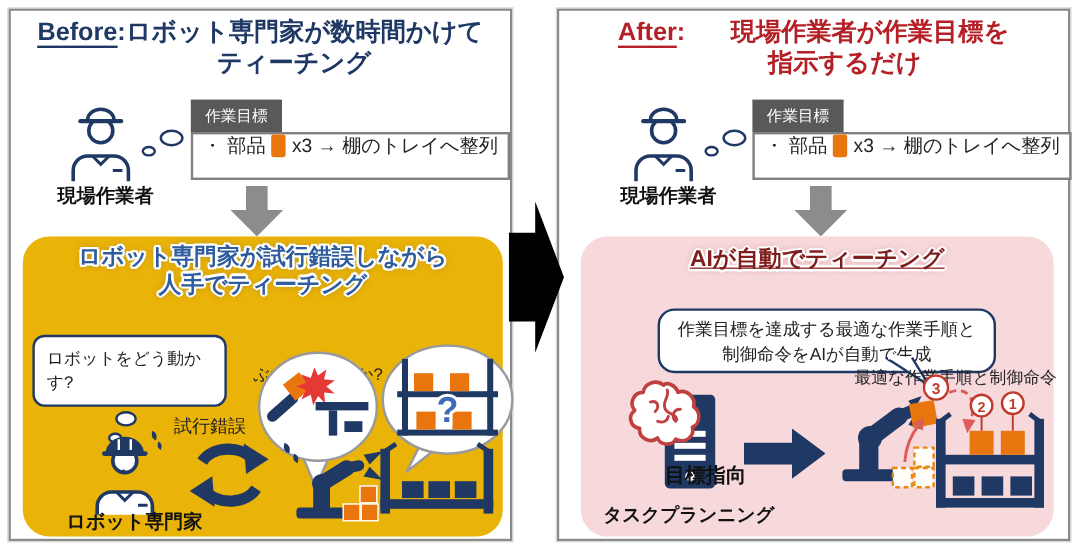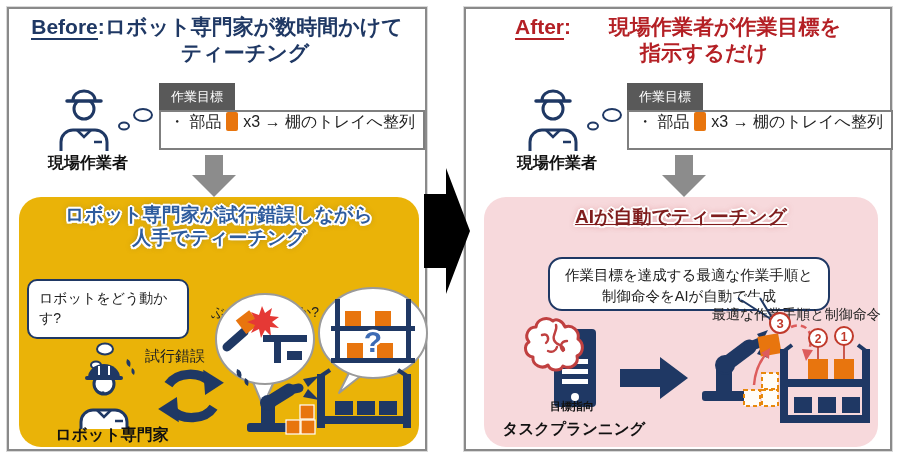--- a/index.html
+++ b/index.html
@@ -224,21 +224,21 @@
         <rect x="34" y="16" width="42" height="78" rx="4" fill="#1f3864"></rect>
         <rect x="42" y="46" width="26" height="5" fill="#fff"></rect>
         <rect x="42" y="56" width="26" height="5" fill="#fff"></rect>
         <rect x="42" y="66" width="26" height="5" fill="#fff"></rect>
         <circle cx="55" cy="84" r="4" fill="#fff"></circle>
         <g>
           <path d="M33,8 c-6,-5 -16,-2 -17,6 c-8,0 -12,9 -7,15 c-6,4 -4,14 4,15 c-1,8 9,13 15,8 c2,6 12,7 15,1 c8,4 16,-2 14,-10 c7,-3 7,-13 1,-17 c2,-8 -6,-15 -13,-12 c-2,-6 -9,-9 -12,-6 z" fill="#fff" stroke="#c04040" stroke-width="3" stroke-linejoin="round"></path>
           <path d="M22,22 c6,-2 8,4 4,8 M36,12 c2,6 -4,9 -2,15 c2,6 10,4 10,10 M47,28 c-6,0 -8,6 -4,10 M28,38 c4,2 8,0 9,-4" fill="none" stroke="#c04040" stroke-width="2.4" stroke-linecap="round"></path>
         </g>
       </svg>
-      <div class="bold-label" style="left:38px;top:202px;width:100px;font-size:11px;">目標指向</div>
+      <div class="bold-label" style="left:38px;top:188px;width:100px;font-size:17px;text-align:right;">目標指向</div>
       <div class="bold-label" style="left:10px;top:222px;width:160px;font-size:15.5px;">タスクプランニング</div>
 
       <svg class="abs" style="left:136px;top:160px;" width="68" height="42" viewBox="0 0 68 42">
         <polygon points="0,12 40,12 40,0 68,21 40,42 40,30 0,30" fill="#1f3864"></polygon>
       </svg>
 
       <svg class="abs" style="left:208px;top:112px;" width="182" height="126" viewBox="0 0 182 126">
         <g>
           <rect x="10" y="82" width="44" height="10" rx="3" fill="#1f3864"></rect>
           <rect x="24" y="60" width="16" height="24" fill="#1f3864"></rect>

